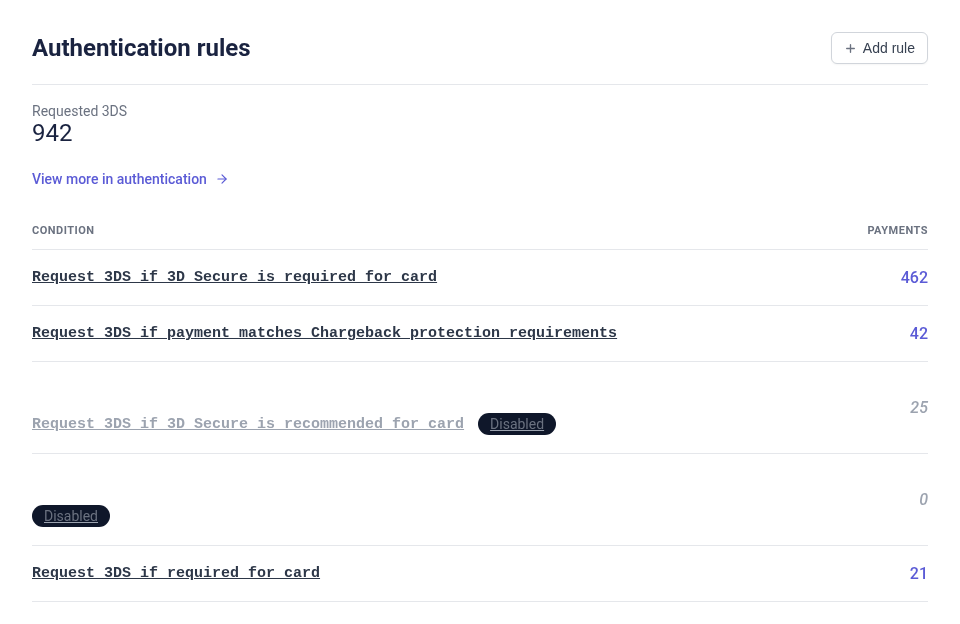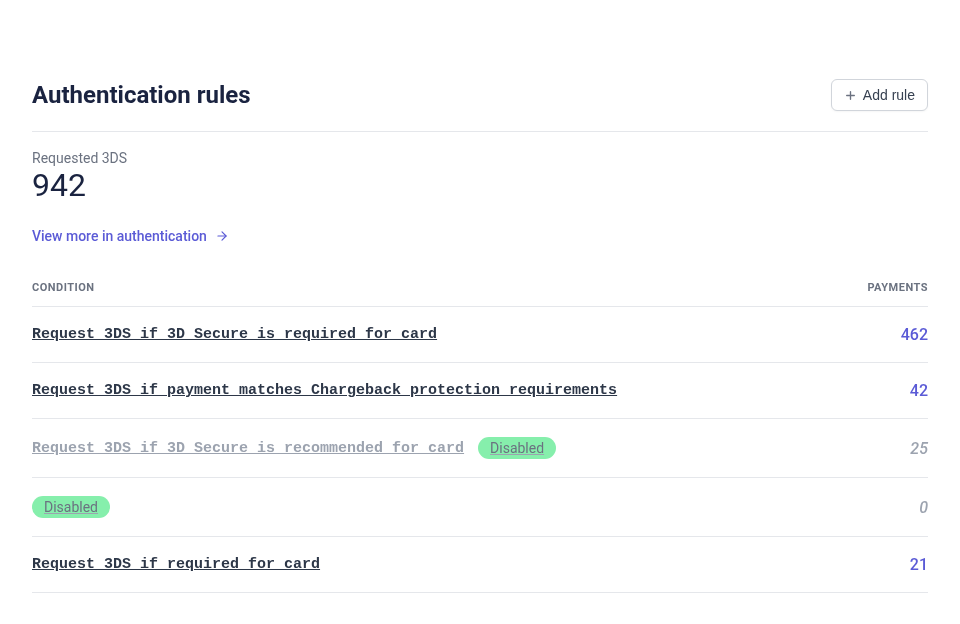--- a/index.html
+++ b/index.html
@@ -17,21 +17,20 @@
     }
     .container {
       padding: 32px;
     }
     .header {
       display: flex;
       justify-content: space-between;
       align-items: center;
       padding-bottom: 20px;
       border-bottom: 1px solid #e5e7eb;
-      margin-top: 47px;
     }
     .title {
       font-size: 24px;
       font-weight: 700;
       color: #1a2340;
     }
     .add-rule-btn {
       display: flex;
       align-items: center;
       gap: 6px;
@@ -51,21 +50,21 @@
       stroke: #6b7280;
     }
     .metric {
       margin-top: 18px;
     }
     .metric-label {
       font-size: 14px;
       color: #6b7280;
     }
     .metric-value {
-      font-size: 32px;
+      font-size: 24px;
       font-weight: 400;
       color: #1a2340;
     }
     .view-more {
       display: inline-flex;
       align-items: center;
       gap: 8px;
       margin-top: 24px;
       font-size: 14px;
       font-weight: 500;
@@ -107,27 +106,28 @@
       align-items: center;
       gap: 14px;
       font-family: ui-monospace, "SFMono-Regular", "SF Mono", Menlo, Consolas, "Liberation Mono", monospace;
       font-size: 15px;
       font-weight: 600;
       color: #2d3748;
       text-decoration: underline;
     }
     .condition.disabled {
       color: #9ca3af;
+      margin-top: 33px;
     }
     .badge {
       font-family: -apple-system, BlinkMacSystemFont, "Segoe UI", Roboto, sans-serif;
       font-weight: 400;
       font-size: 14px;
       color: #6b7280;
-      background: #86efac;
+      background: #0f172a;
       padding: 3px 12px;
       border-radius: 12px;
     }
     .payments {
       font-size: 16px;
       font-weight: 500;
       color: #5b5bd6;
     }
     .payments.disabled {
       color: #9ca3af;

